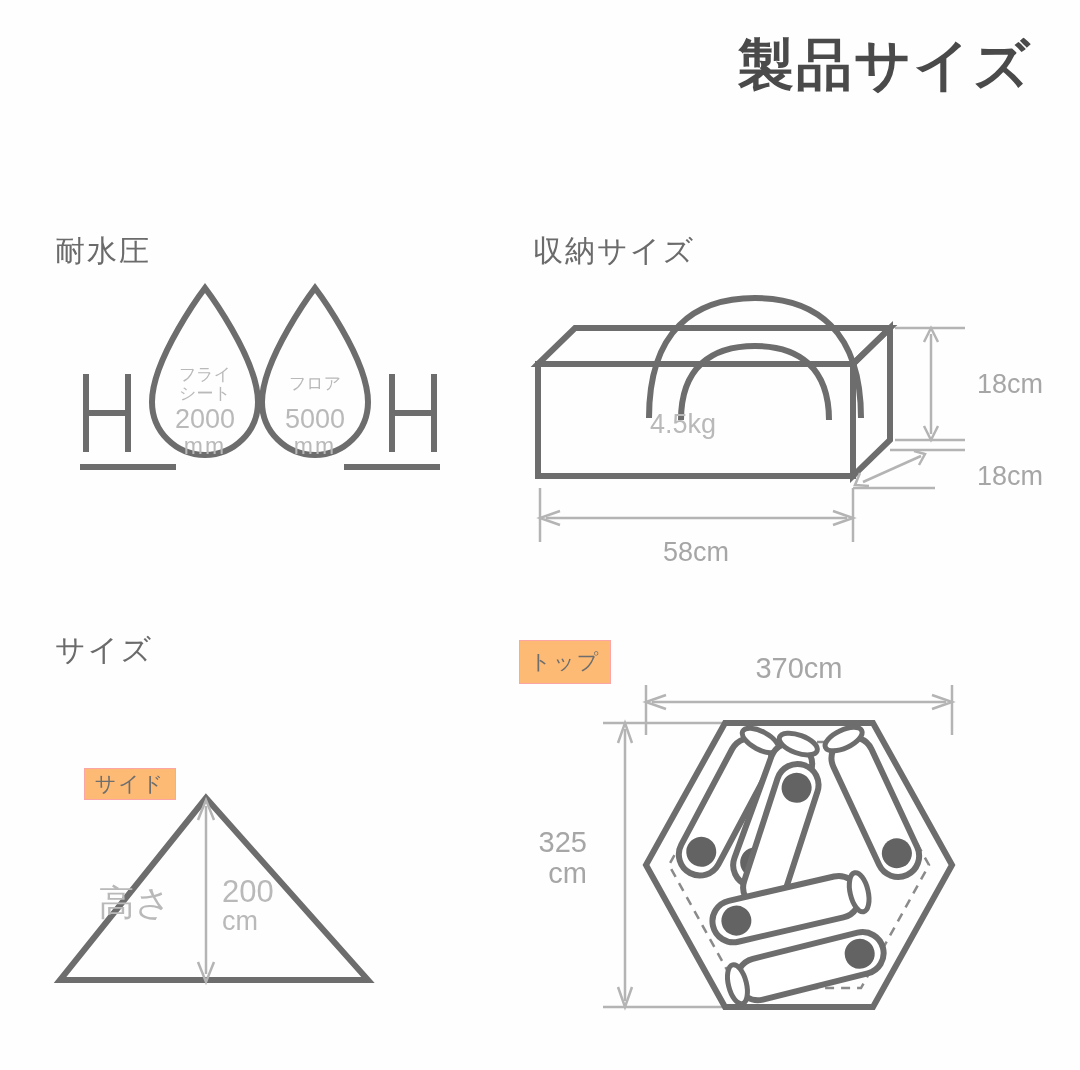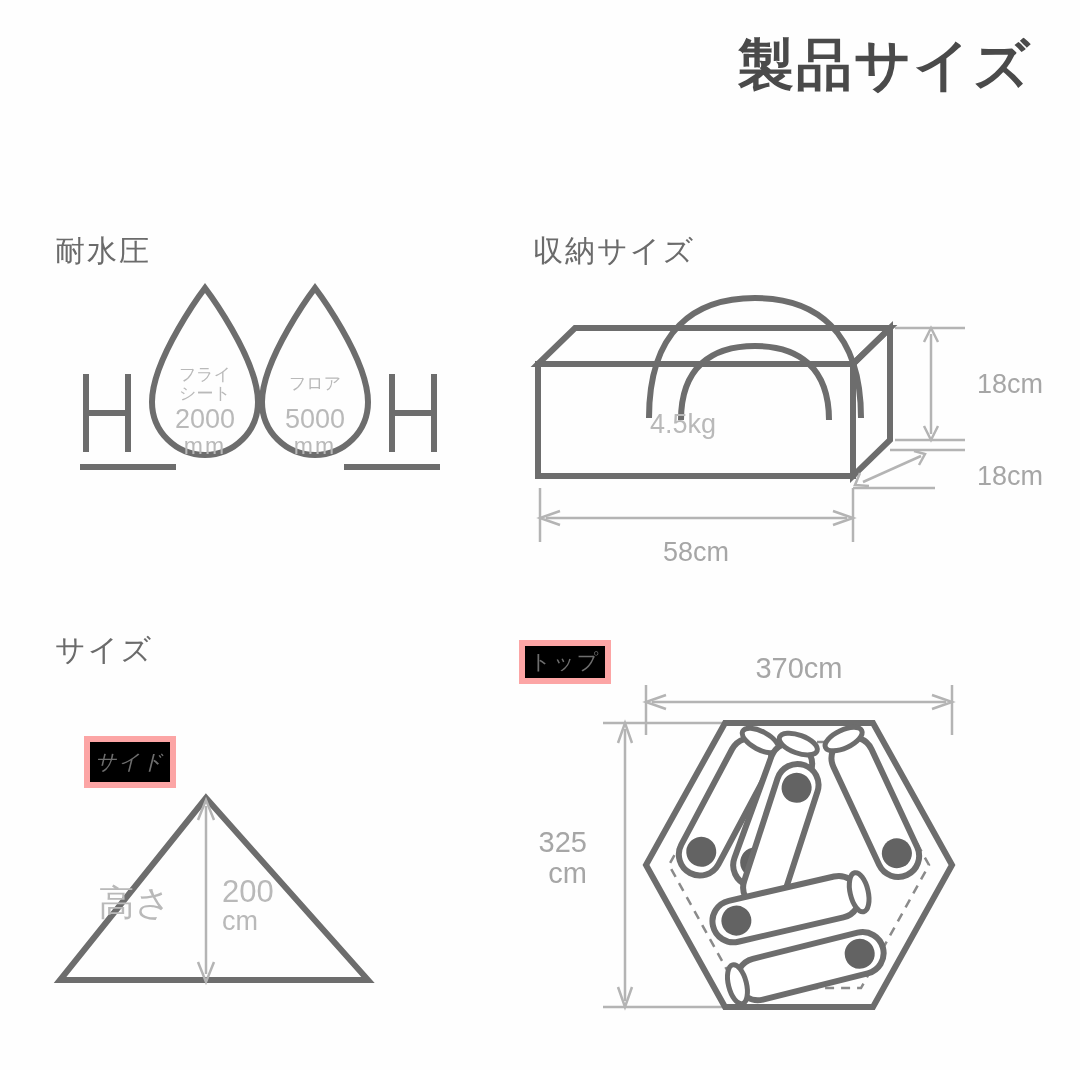--- a/index.html
+++ b/index.html
@@ -40,31 +40,31 @@
     letter-spacing: 2px;
     white-space: nowrap;
   }
   #heading-waterproof { left: 55px;  top: 231px; }
   #heading-storage    { left: 533px; top: 231px; }
   #heading-size       { left: 55px;  top: 630px; }
 
   
   .badge {
     position: absolute;
-    border: 6px solid #fca5a5;
-    background: #000000;
+    border: 1px solid #fca5a5;
+    background: #fdba74;
     color: #6e6e6e;
     font-size: 21px;
     letter-spacing: 2px;
     display: flex;
     align-items: center;
     justify-content: center;
     box-sizing: border-box;
   }
-  #badge-side { left: 84px;  top: 736px; width: 92px; height: 52px; font-style: italic; }
+  #badge-side { left: 84px;  top: 768px; width: 92px; height: 32px; }
   #badge-top  { left: 519px; top: 640px; width: 92px; height: 44px; }
 
   
   svg.panel { position: absolute; overflow: visible; }
   #svg-waterproof { left: 40px;  top: 270px; }
   #svg-storage    { left: 515px; top: 270px; }
   #svg-side       { left: 40px;  top: 780px; }
   #svg-top        { left: 515px; top: 630px; }
 
   .stroke-dark   { fill: none; stroke: #6d6d6d; stroke-width: 6; }

